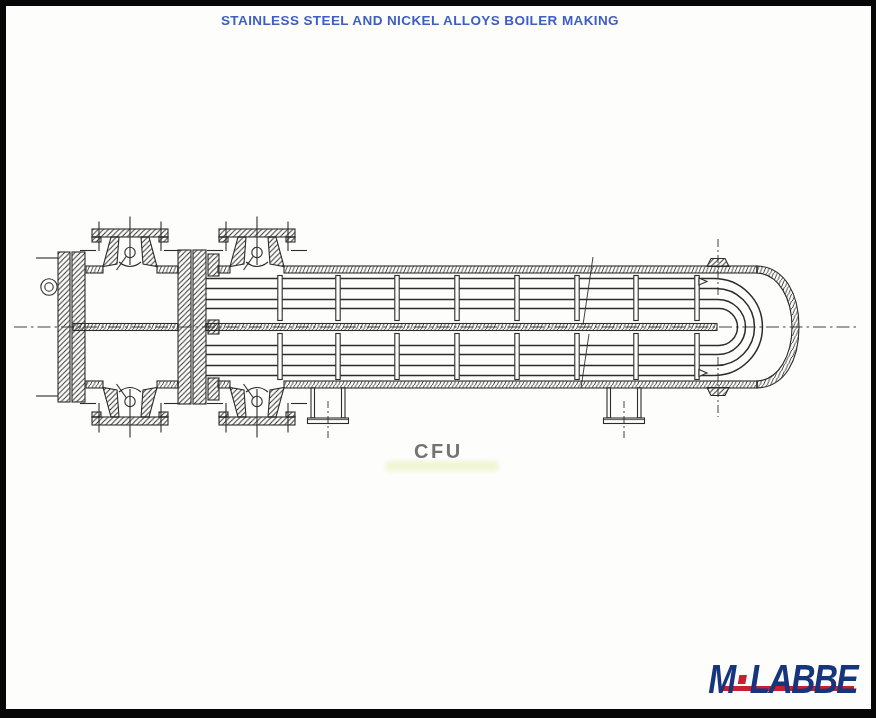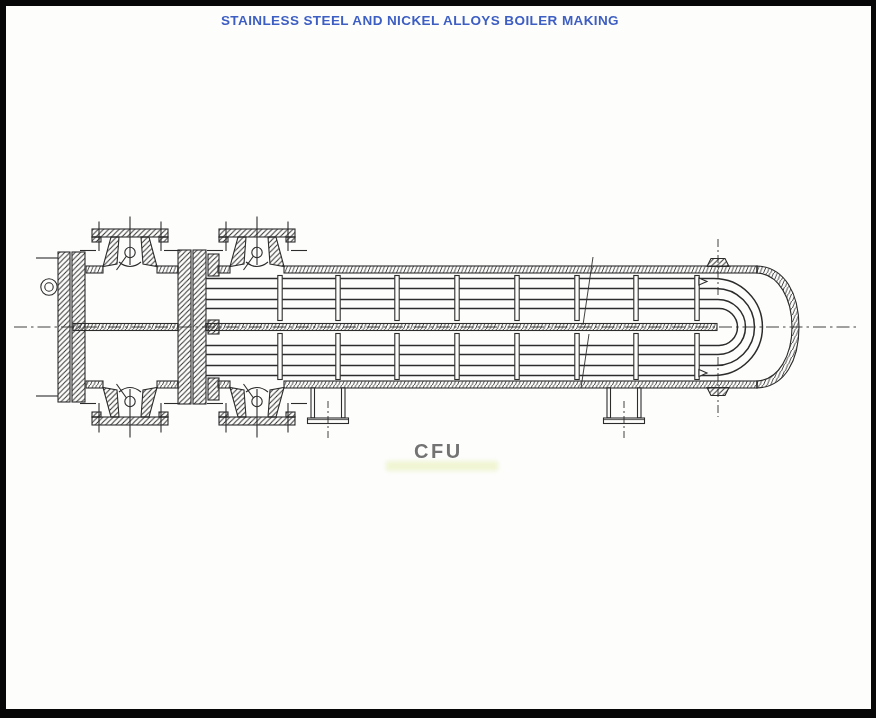--- a/index.html
+++ b/index.html
@@ -188,15 +188,21 @@
         <use href="#nozzle-pair" transform="translate(257,0)"></use>
       </g>
 
     </g>
   </svg>
 
   <div class="highlight-mark"></div>
 
   <div class="drawing-caption">CFU</div>
 
+  <div class="company-logo">
+    <div class="logo-line"></div>
+    <div class="logo-text">
+      <span>M</span><span class="logo-dot"></span><span>LABBE</span>
+    </div>
+  </div>
 
   <div class="frame-border"></div>
 </div>
 
 </body></html>

